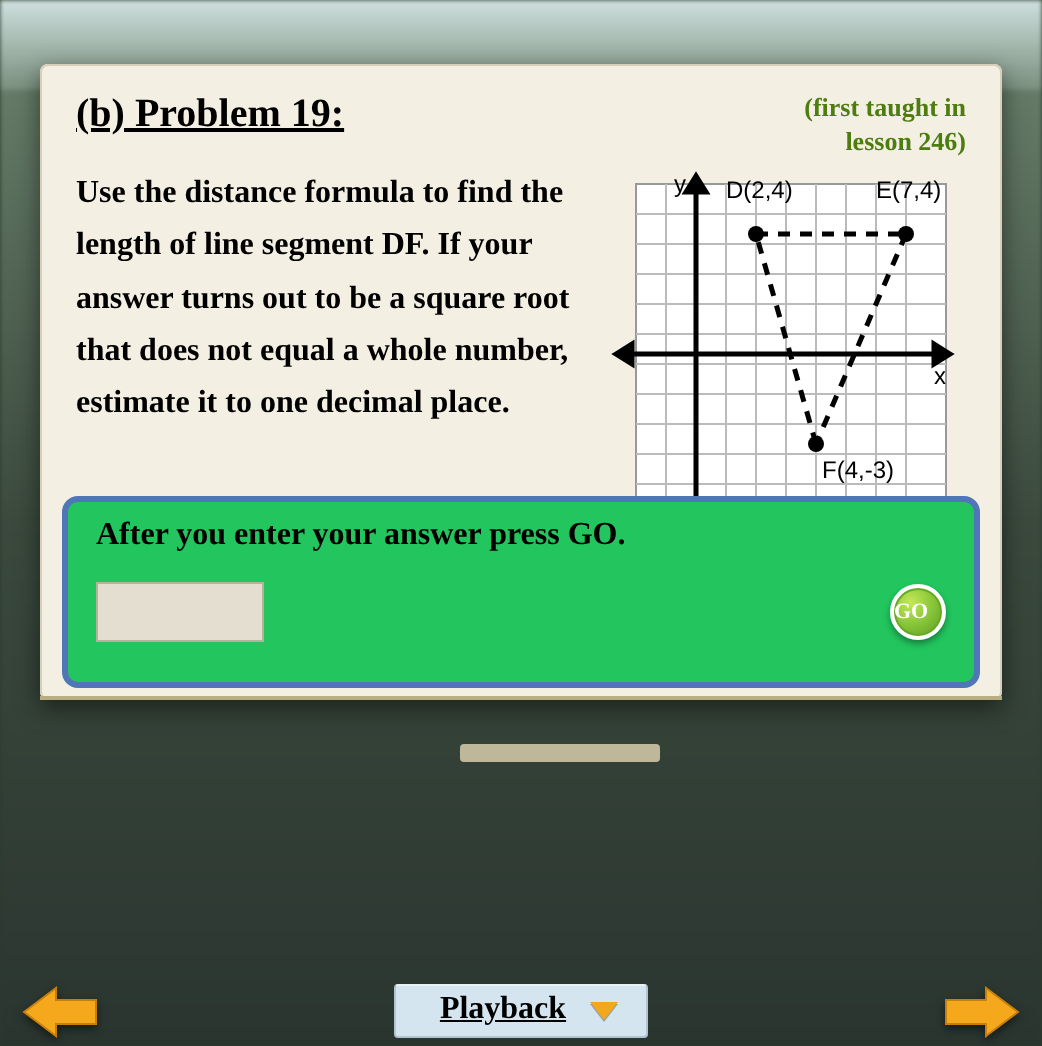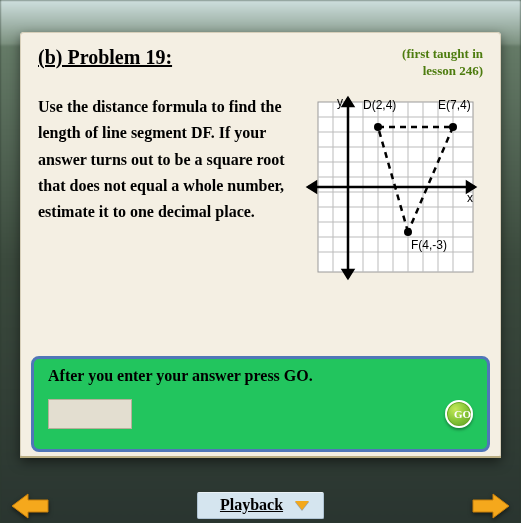--- a/index.html
+++ b/index.html
@@ -21,21 +21,21 @@
     content: "";
     position: absolute;
     top: 0; left: 0; right: 0; height: 45px;
     background: linear-gradient(180deg, #cfe0df 0%, #7a8f7d 100%);
   }
   .main-panel {
     position: absolute;
     left: 20px;
     top: 32px;
     width: 481px;
-    height: 426px;
+    height: 318px;
     background: #f4efe3;
     border-radius: 4px;
     box-shadow: 0 4px 12px rgba(0,0,0,0.5), inset 0 0 0 1px #d7cfba;
     padding: 14px 18px 12px 18px;
   }
   .main-panel::after {
     content: "";
     position: absolute;
     left: 0; right: 0; bottom: 0; height: 2px;
     background: #b9ad82;
@@ -53,21 +53,21 @@
   }
   .subtitle {
     font-size: 13px;
     font-weight: bold;
     color: #4d7c0f;
     text-align: right;
     line-height: 1.3;
   }
   .content-row {
     display: flex;
-    margin-top: 14px;
+    margin-top: 4px;
     gap: 8px;
     justify-content: flex-end;
   }
   .prompt {
     flex: 1;
     font-size: 16px;
     font-weight: bold;
     line-height: 1.65;
     color: #000;
   }
@@ -124,21 +124,21 @@
     background: radial-gradient(circle at 35% 30%, #c4e858 0%, #8bc83a 45%, #5a9a1f 100%);
     border: 2px solid #fff;
     box-shadow: 0 2px 3px rgba(0,0,0,0.35), inset 0 0 0 1px #6aa827;
     color: #fff;
     font-family: inherit;
     font-weight: bold;
     font-size: 11px;
     cursor: pointer;
     display: flex;
     align-items: center;
-    justify-content: flex-end;
+    justify-content: flex-start;
   }
   .bottom-bar {
     position: absolute;
     left: 0;
     right: 0;
     bottom: 0;
     height: 35px;
     display: flex;
     justify-content: space-between;
     align-items: center;

